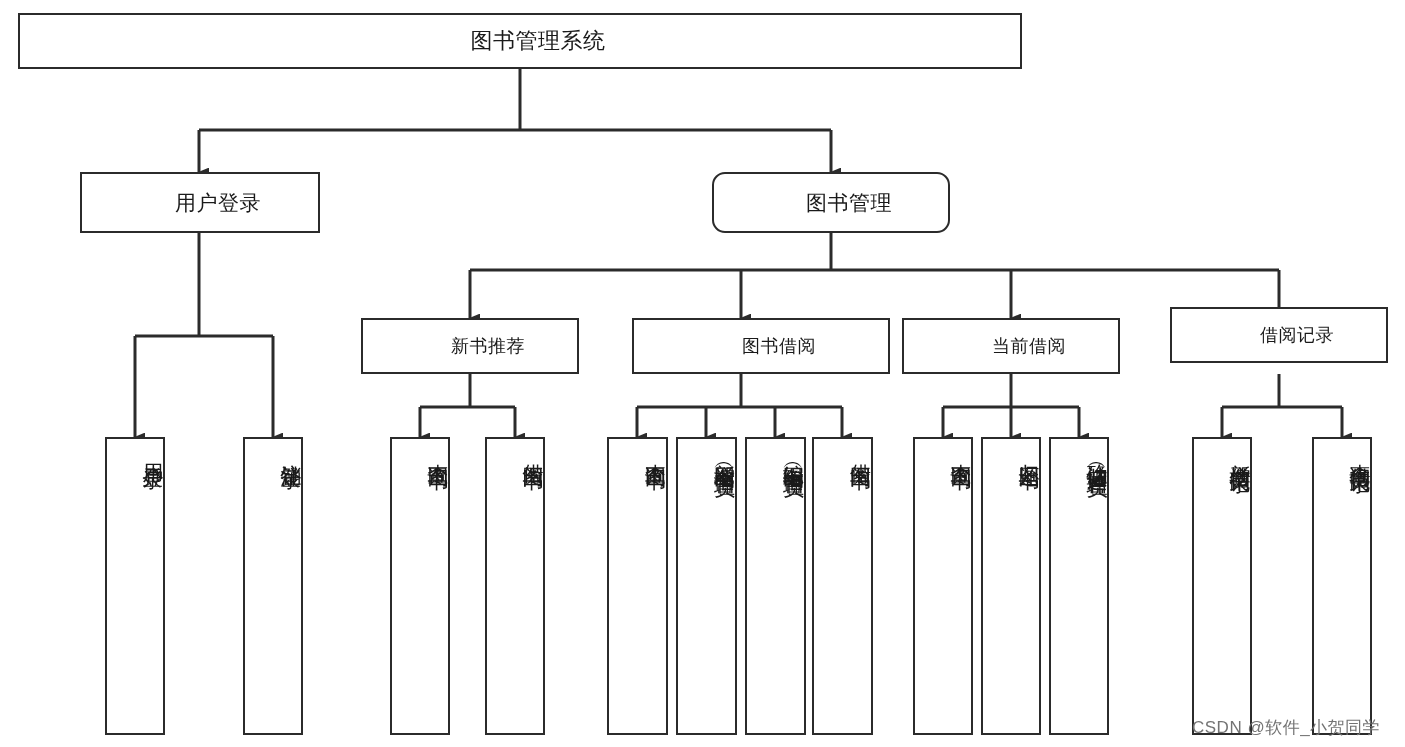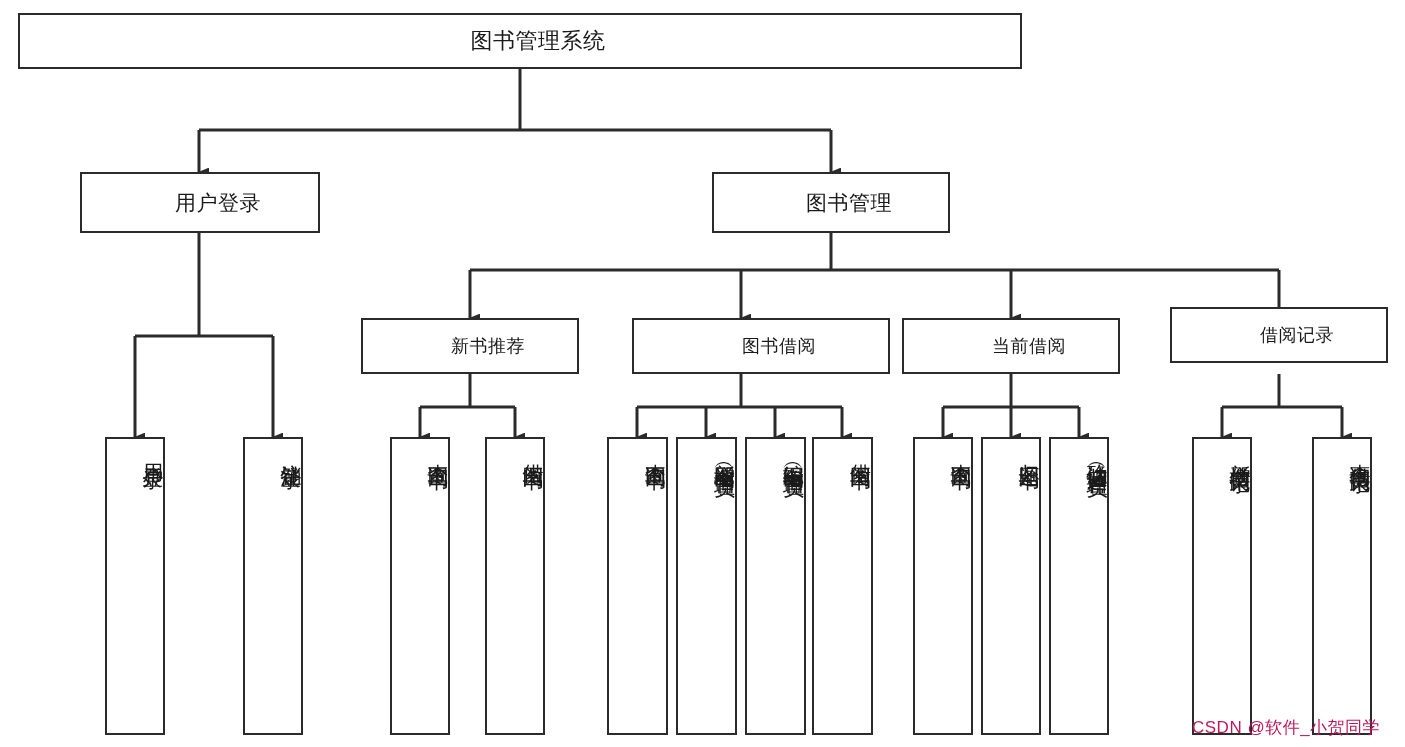--- a/index.html
+++ b/index.html
@@ -55,21 +55,21 @@
   .level-3 .node-label {
     font-size: 21px;
     writing-mode: vertical-rl;
     text-orientation: upright;
     line-height: 1.15;
     letter-spacing: 2px;
     white-space: nowrap;
   }
   .watermark {
     position: absolute;
-    color: #be185d;
+    color: #737373;
     font-size: 17px;
     white-space: nowrap;
     pointer-events: none;
     letter-spacing: 0.5px;
   }
 </style>
 </head>
 <body>
 
 <div id="diagram-root">
@@ -117,21 +117,21 @@
       </g>
   </svg>
 
   <div id="node-layer">
       <div class="node-box level-0" style="left: 18px; top: 13px; width: 1004px; height: 56px;">
         <div class="node-label">图书管理系统</div>
       </div>
       <div class="node-box level-1" style="left: 80px; top: 172px; width: 240px; height: 61px;">
         <div class="node-label">用户登录</div>
       </div>
-      <div class="node-box level-1" style="left: 712px; top: 172px; width: 238px; height: 61px;">
+      <div class="node-box level-1" style="left: 712px; top: 172px; width: 238px; height: 61px; border-radius: 13px;">
         <div class="node-label">图书管理</div>
       </div>
       <div class="node-box level-2" style="left: 361px; top: 318px; width: 218px; height: 56px;">
         <div class="node-label">新书推荐</div>
       </div>
       <div class="node-box level-2" style="left: 632px; top: 318px; width: 258px; height: 56px;">
         <div class="node-label">图书借阅</div>
       </div>
       <div class="node-box level-2" style="left: 902px; top: 318px; width: 218px; height: 56px;">
         <div class="node-label">当前借阅</div>

